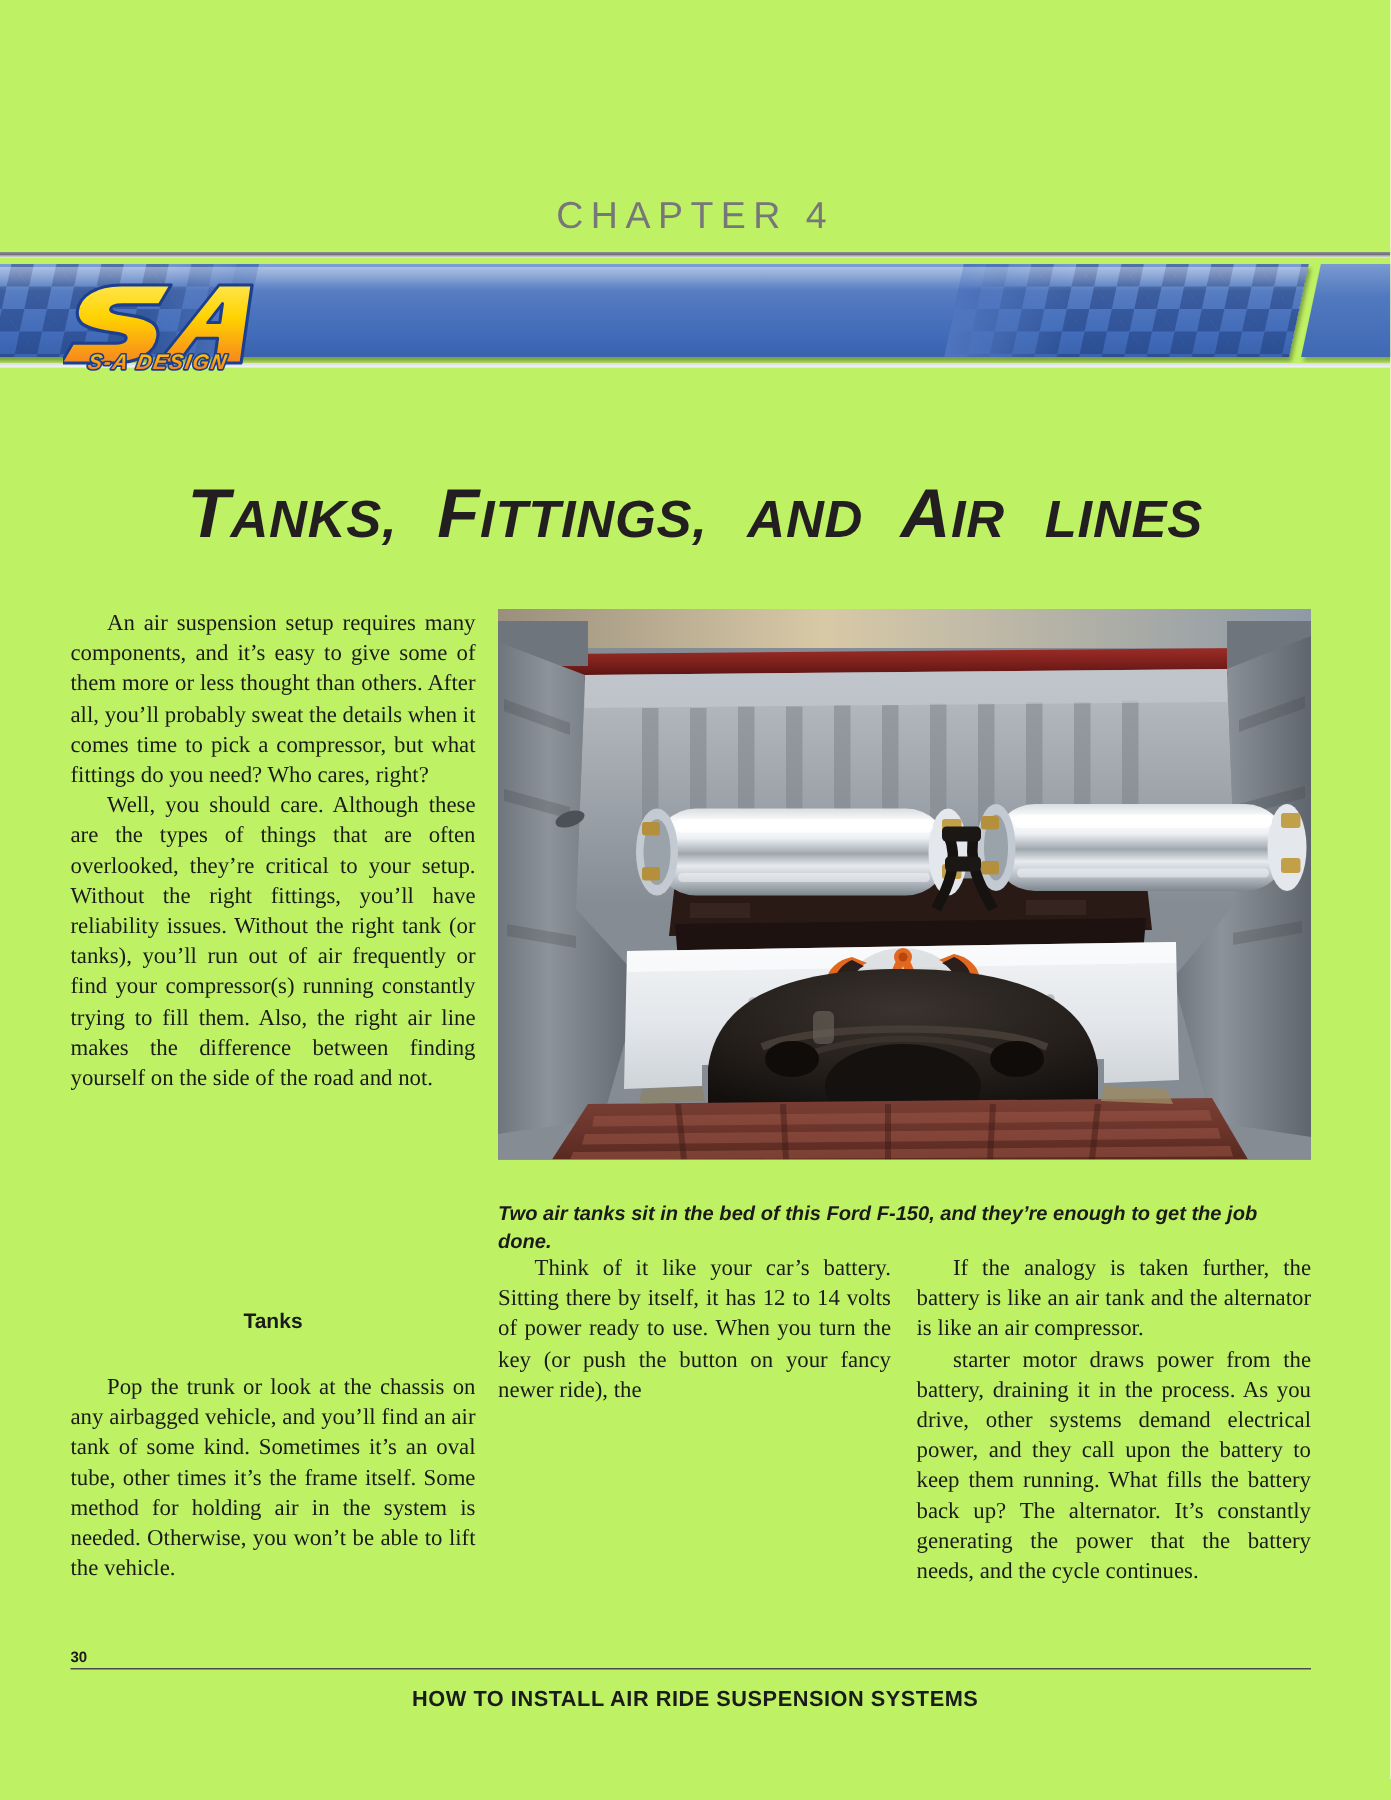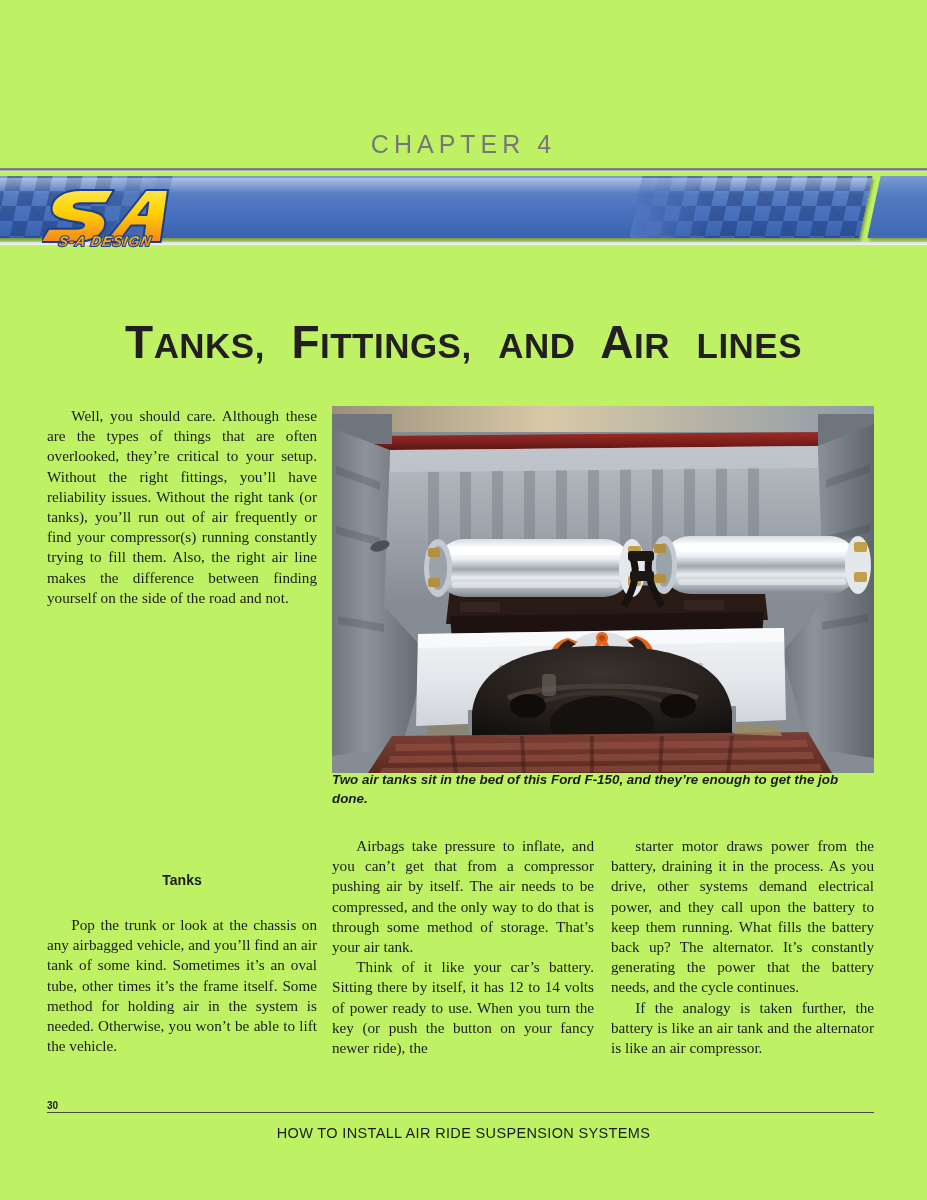--- a/index.html
+++ b/index.html
@@ -128,20 +128,21 @@
 
   
   .chapter-title {
     position: absolute;
     top: 315px;
     left: 0;
     width: 927px;
     text-align: center;
     font-family: "Liberation Sans", sans-serif;
     font-weight: bold;
+    font-style: italic;
     font-size: 46px;
     font-stretch: condensed;
     letter-spacing: .5px;
     color: #231f20;
     white-space: nowrap;
   }
   .chapter-title .sc {
     font-size: 0.76em;
   }
 
@@ -186,21 +187,21 @@
     width: 542px;
     height: 367px;
     background: #4d4f52;
     overflow: hidden;
   }
   .photo svg { display: block; }
 
   .caption {
     position: absolute;
     left: 332px;
-    top: 771px;
+    top: 800px;
     width: 542px;
     font-family: "Liberation Sans", sans-serif;
     font-weight: bold;
     font-style: italic;
     font-size: 13.4px;
     line-height: 18.5px;
     color: #1b1b1b;
   }
 
   
@@ -221,21 +222,21 @@
     font-size: 10px;
     color: #1b1b1b;
   }
   .footer-title {
     position: absolute;
     left: 0;
     top: 1125px;
     width: 927px;
     text-align: center;
     font-family: "Liberation Sans", sans-serif;
-    font-weight: normal;
+    font-weight: bold;
     font-size: 14.5px;
     font-stretch: condensed;
     letter-spacing: .35px;
     color: #1b1b1b;
   }
 </style>
 </head>
 <body>
 
 <div id="page">
@@ -283,20 +284,21 @@
       </g>
     </svg>
   </div>
 
   <div class="chapter-title">
     
     <span aria-hidden="true">T<span class="sc">ANKS,</span>&nbsp; F<span class="sc">ITTINGS,</span>&nbsp; <span class="sc">AND</span>&nbsp; A<span class="sc">IR</span>&nbsp; <span class="sc">LINES</span></span>
   </div>
 
   <div class="col" id="col1-top">
+    <p>An air suspension setup requires many components, and it’s easy to give some of them more or less thought than others. After all, you’ll probably sweat the details when it comes time to pick a compressor, but what fittings do you need? Who cares, right?</p>
     <p>Well, you should care. Although these are the types of things that are often overlooked, they’re critical to your setup. Without the right fittings, you’ll have reliability issues. Without the right tank (or tanks), you’ll run out of air frequently or find your compressor(s) running constantly trying to fill them. Also, the right air line makes the difference between finding yourself on the side of the road and not.</p>
   </div>
 
   <div class="section-head">Tanks</div>
 
   <div class="col" id="col1-bot">
     <p>Pop the trunk or look at the chassis on any airbagged vehicle, and you’ll find an air tank of some kind. Sometimes it’s an oval tube, other times it’s the frame itself. Some method for holding air in the system is needed. Otherwise, you won’t be able to lift the vehicle.</p>
   </div>
 
   <div class="photo">
@@ -464,26 +466,25 @@
       </g>
 
       <path d="M404 318 L446 320 L450 330 L402 328 Z" fill="#9c8a63" opacity=".8"></path>
       <path d="M96 320 L136 318 L138 328 L94 330 Z" fill="#8e7e5c" opacity=".6"></path>
     </svg>
   </div>
 
   <div class="caption">Two air tanks sit in the bed of this Ford F-150, and they’re enough to get the job done.</div>
 
   <div class="col" id="col2">
-    <p>Airbags take pressure to inflate, and you can’t get that from a compressor pushing air by itself. The air needs to be compressed, and the only way to do that is through some method of storage. That’s your air tank.</p>
     <p>Think of it like your car’s battery. Sitting there by itself, it has 12 to 14 volts of power ready to use. When you turn the key (or push the button on your fancy newer ride), the</p>
   </div>
 
   <div class="col" id="col3">
+    <p>If the analogy is taken further, the battery is like an air tank and the alternator is like an air compressor.</p>
     <p>starter motor draws power from the battery, draining it in the process. As you drive, other systems demand electrical power, and they call upon the battery to keep them running. What fills the battery back up? The alternator. It’s constantly generating the power that the battery needs, and the cycle continues.</p>
-    <p>If the analogy is taken further, the battery is like an air tank and the alternator is like an air compressor.</p>
   </div>
 
   <div class="footer-rule"></div>
   <div class="footer-pageno">30</div>
   <div class="footer-title">HOW TO INSTALL AIR RIDE SUSPENSION SYSTEMS</div>
 
 </div>
 
 </body></html>

